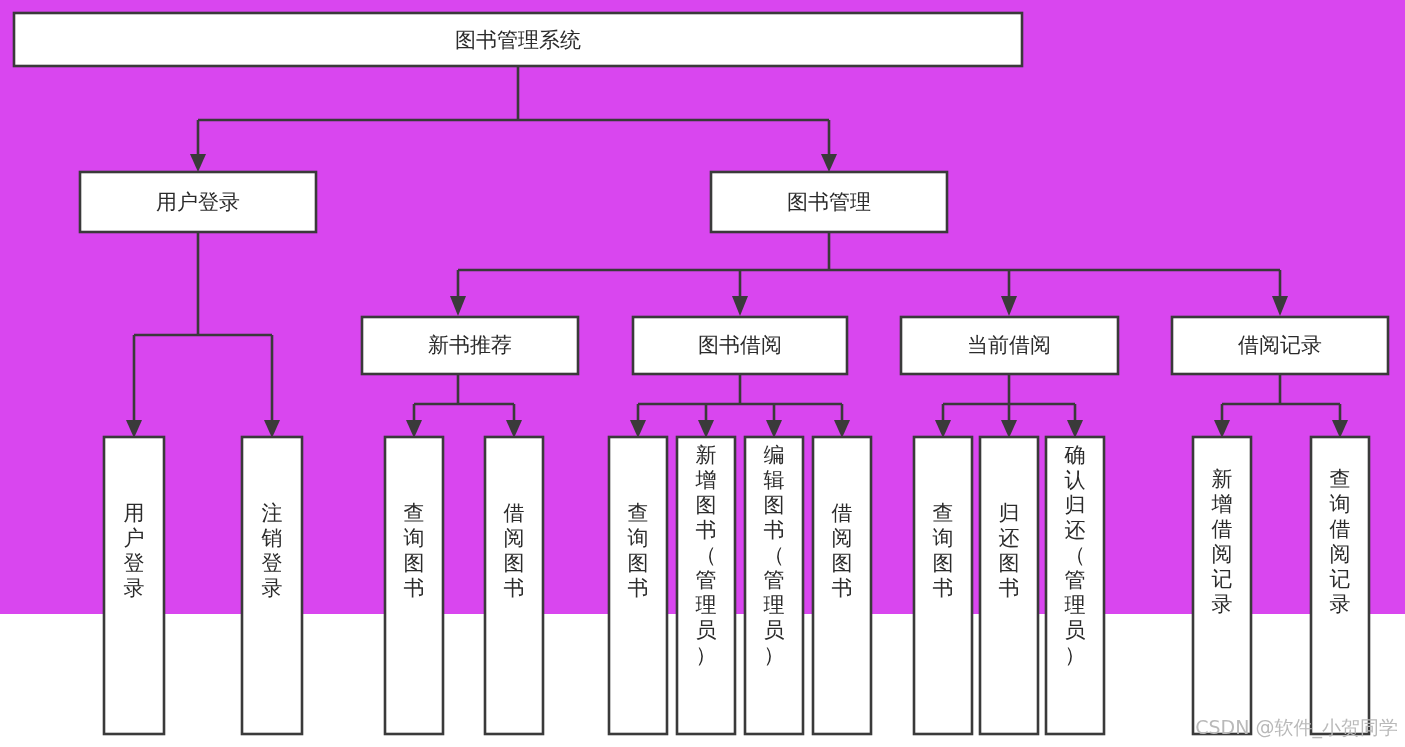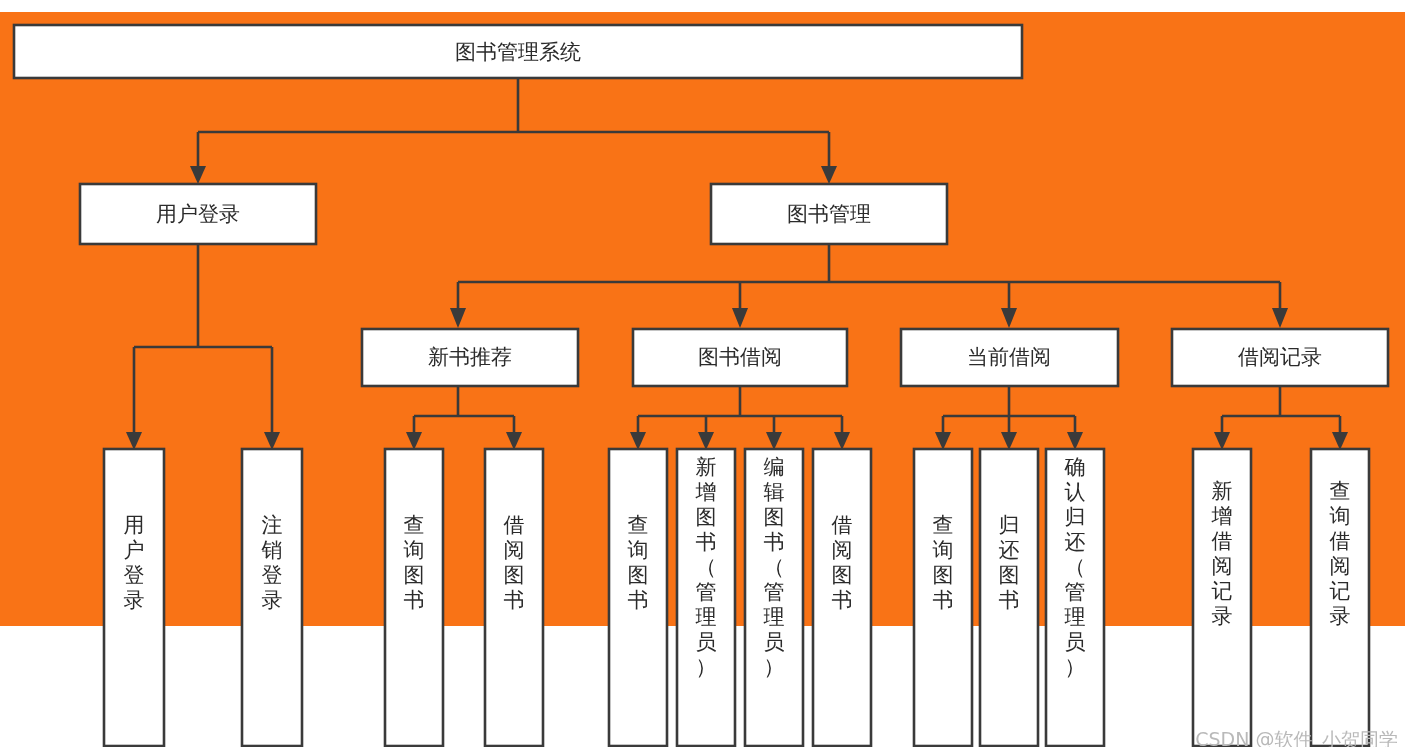--- a/index.html
+++ b/index.html
@@ -11,22 +11,21 @@
   body {
     width: 1405px;
     height: 747px;
     overflow: hidden;
     font-family: "DejaVu Sans", "Liberation Sans", sans-serif;
   }
   #diagram-root {
     position: relative;
     width: 1405px;
     height: 614px;
-    background: #f97316;
-    margin-top: 12px;
+    background: #d946ef;
   }
   svg#chart-svg {
     display: block;
     width: 1405px;
     height: 747px;
   }
   .node-box {
     fill: #ffffff;
     stroke: #3a3a3a;
     stroke-width: 2.6;

